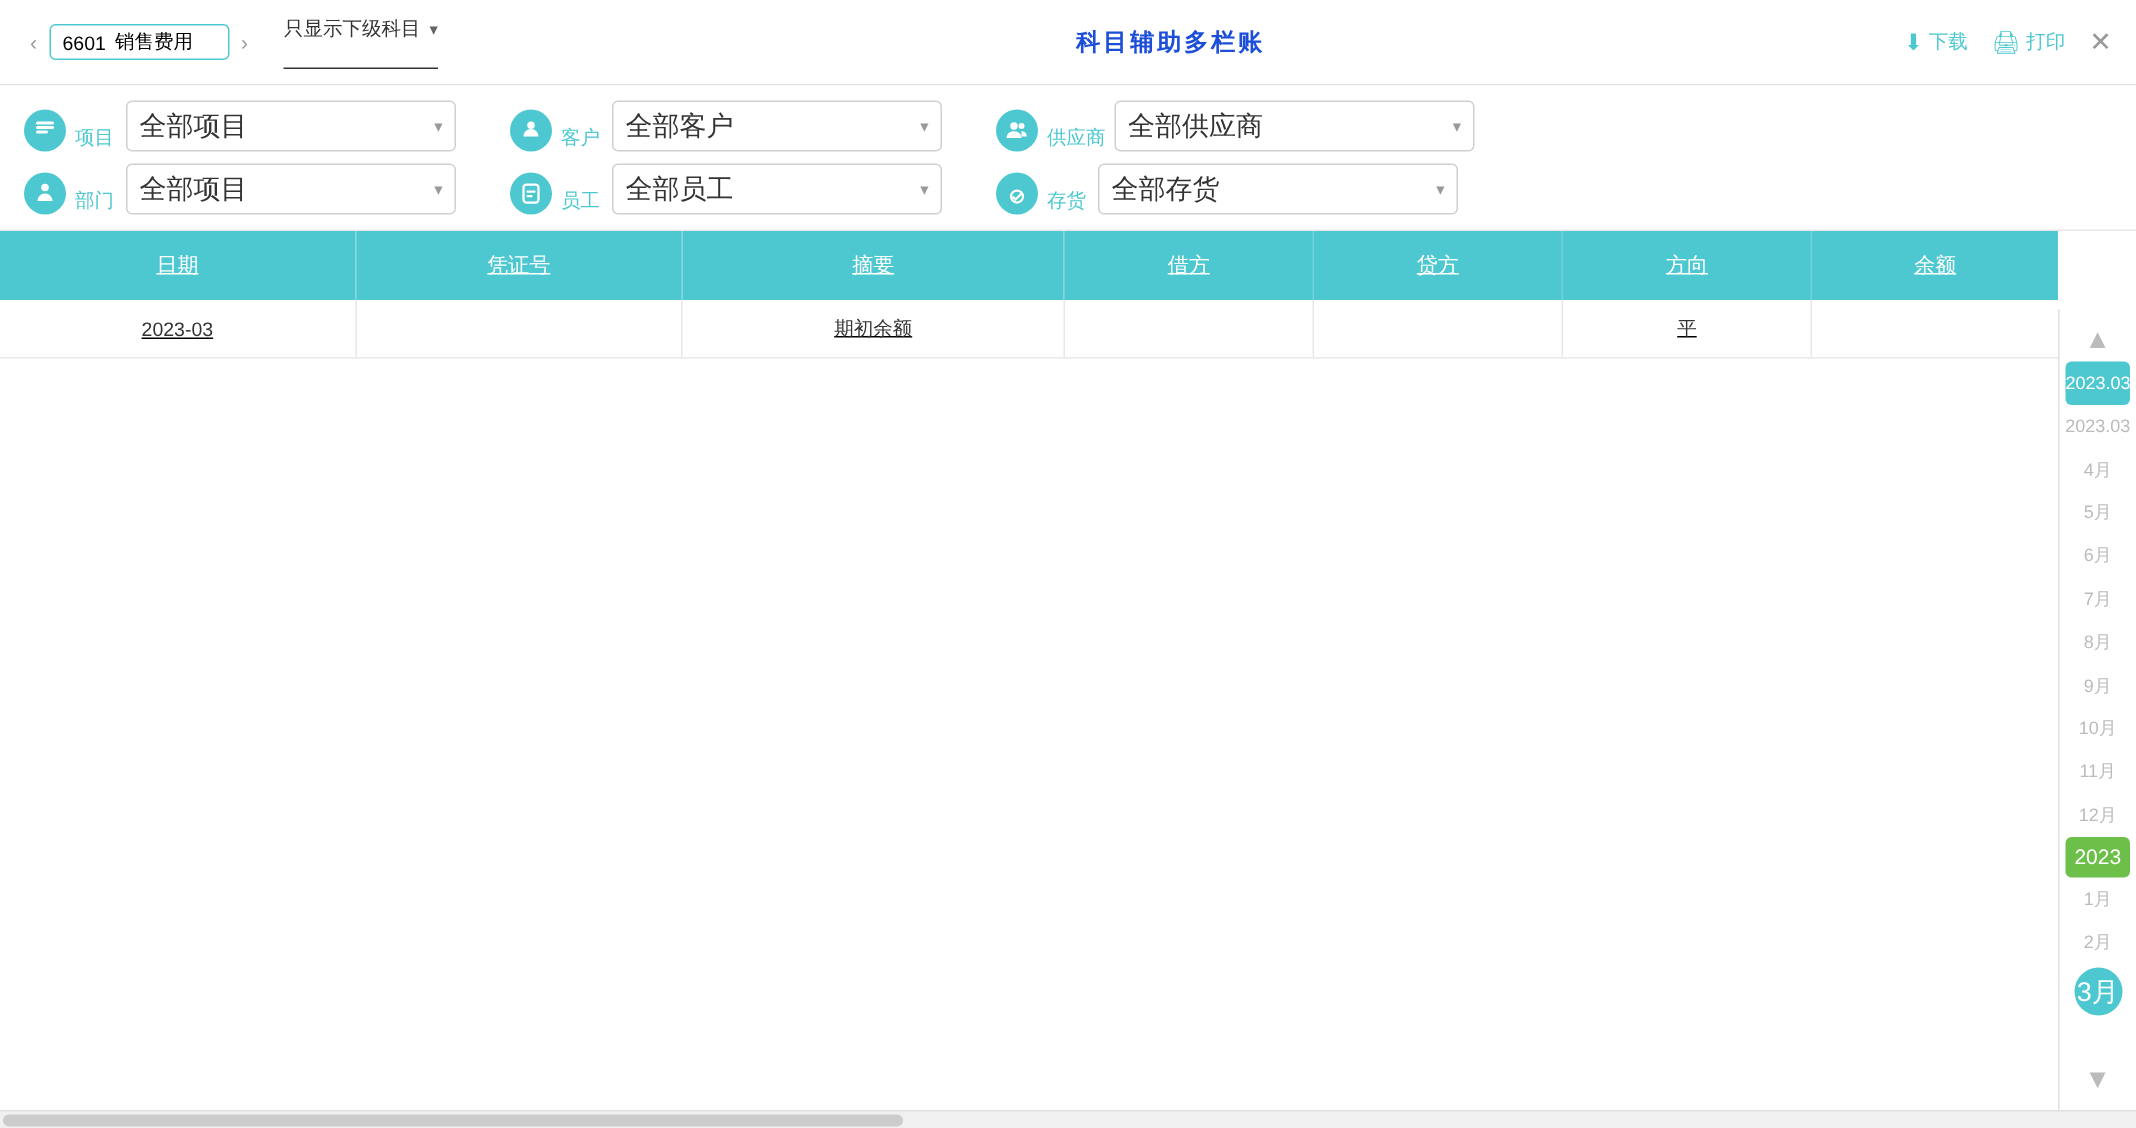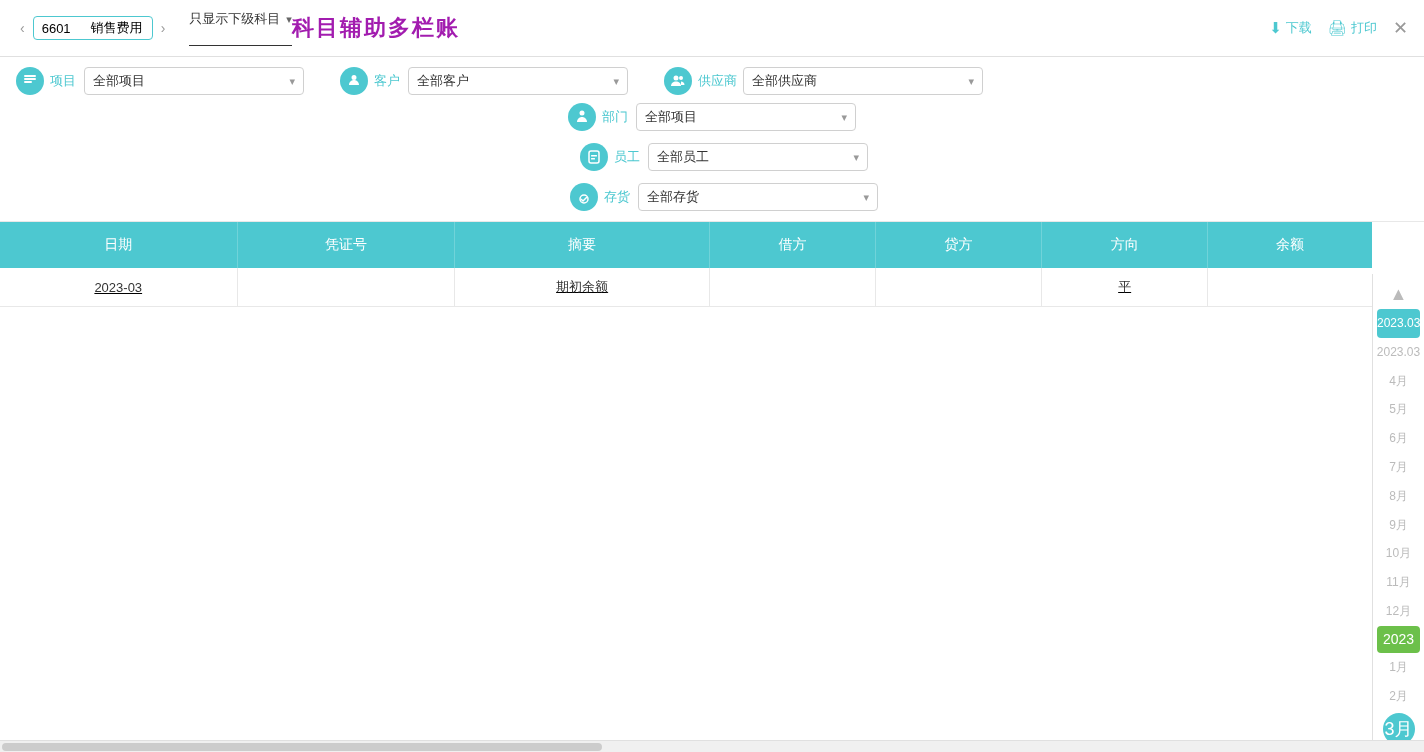--- a/index.html
+++ b/index.html
@@ -52,23 +52,24 @@
       border-bottom: 1px solid #333;
       padding-bottom: 17px;
     }
     .show-sub-btn .chevron {
       margin-left: 6px;
       font-size: 11px;
       color: #666;
     }
     .page-title {
       flex: 1;
-      font-size: 22px;
+      text-align: center;
+      font-size: 16px;
       font-weight: bold;
-      color: #a21caf;
+      color: #1d4ed8;
       letter-spacing: 2px;
     }
     .top-actions {
       display: flex;
       align-items: center;
       gap: 16px;
     }
     .top-action-btn {
       display: flex;
       align-items: center;
@@ -91,24 +92,24 @@
       padding: 10px 16px;
       background: #fff;
       border-bottom: 1px solid #e8e8e8;
     }
     .filter-row {
       display: flex;
       align-items: center;
       gap: 12px;
       margin-bottom: 8px;
     }
-    .filter-row:last-child { margin-bottom: 0; flex-direction: column; }
+    .filter-row:last-child { margin-bottom: 0; }
     .filter-item {
       display: flex;
-      align-items: center;
+      align-items: flex-end;
       gap: 6px;
     }
     .filter-icon {
       width: 28px;
       height: 28px;
       border-radius: 50%;
       background: #4dc8d0;
       display: flex;
       align-items: center;
       justify-content: center;
@@ -125,21 +126,21 @@
       display: flex;
       align-items: center;
       border: 1px solid #d0d0d0;
       border-radius: 4px;
       padding: 4px 8px;
       min-width: 220px;
       cursor: pointer;
       background: #fff;
       justify-content: space-between;
     }
-    .filter-select .sel-text { color: #333; font-size: 13px; }
+    .filter-select .sel-text { color: #333; font-size: 18px; }
     .filter-select .sel-arrow { color: #999; font-size: 11px; margin-left: 6px; }
     .table-main {
       flex: 1;
       overflow-x: auto;
       overflow-y: auto;
     }
     table {
       width: 100%;
       border-collapse: collapse;
       min-width: 900px;
@@ -147,20 +148,21 @@
     thead tr {
       background: #4dc8d0;
       color: #fff;
     }
     thead th {
       padding: 14px 8px;
       font-weight: normal;
       font-size: 14px;
       text-align: center;
       border-right: 1px solid rgba(255,255,255,0.2);
+      text-decoration: underline;
     }
     thead th:last-child { border-right: none; }
     tbody tr {
       border-bottom: 1px solid #e8e8e8;
       text-decoration: underline;
     }
     tbody td {
       padding: 10px 8px;
       text-align: center;
       color: #333;
@@ -247,21 +249,21 @@
     }
   </style>
 </head>
 <body>
 
 <div class="main-window">
 
   <div class="top-bar">
     <span class="nav-prev">‹</span>
     <div class="account-code-box">
-      <span style="margin-right:20px;">6601</span>
+      <span style="margin-right:6px;">6601</span>
       <span>销售费用</span>
     </div>
     <span class="nav-next">›</span>
     <div class="show-sub-btn" style="margin-left:20px;">
       <span>只显示下级科目</span>
       <span class="chevron">▾</span>
     </div>
 
     <div class="page-title">科目辅助多栏账</div>
 

